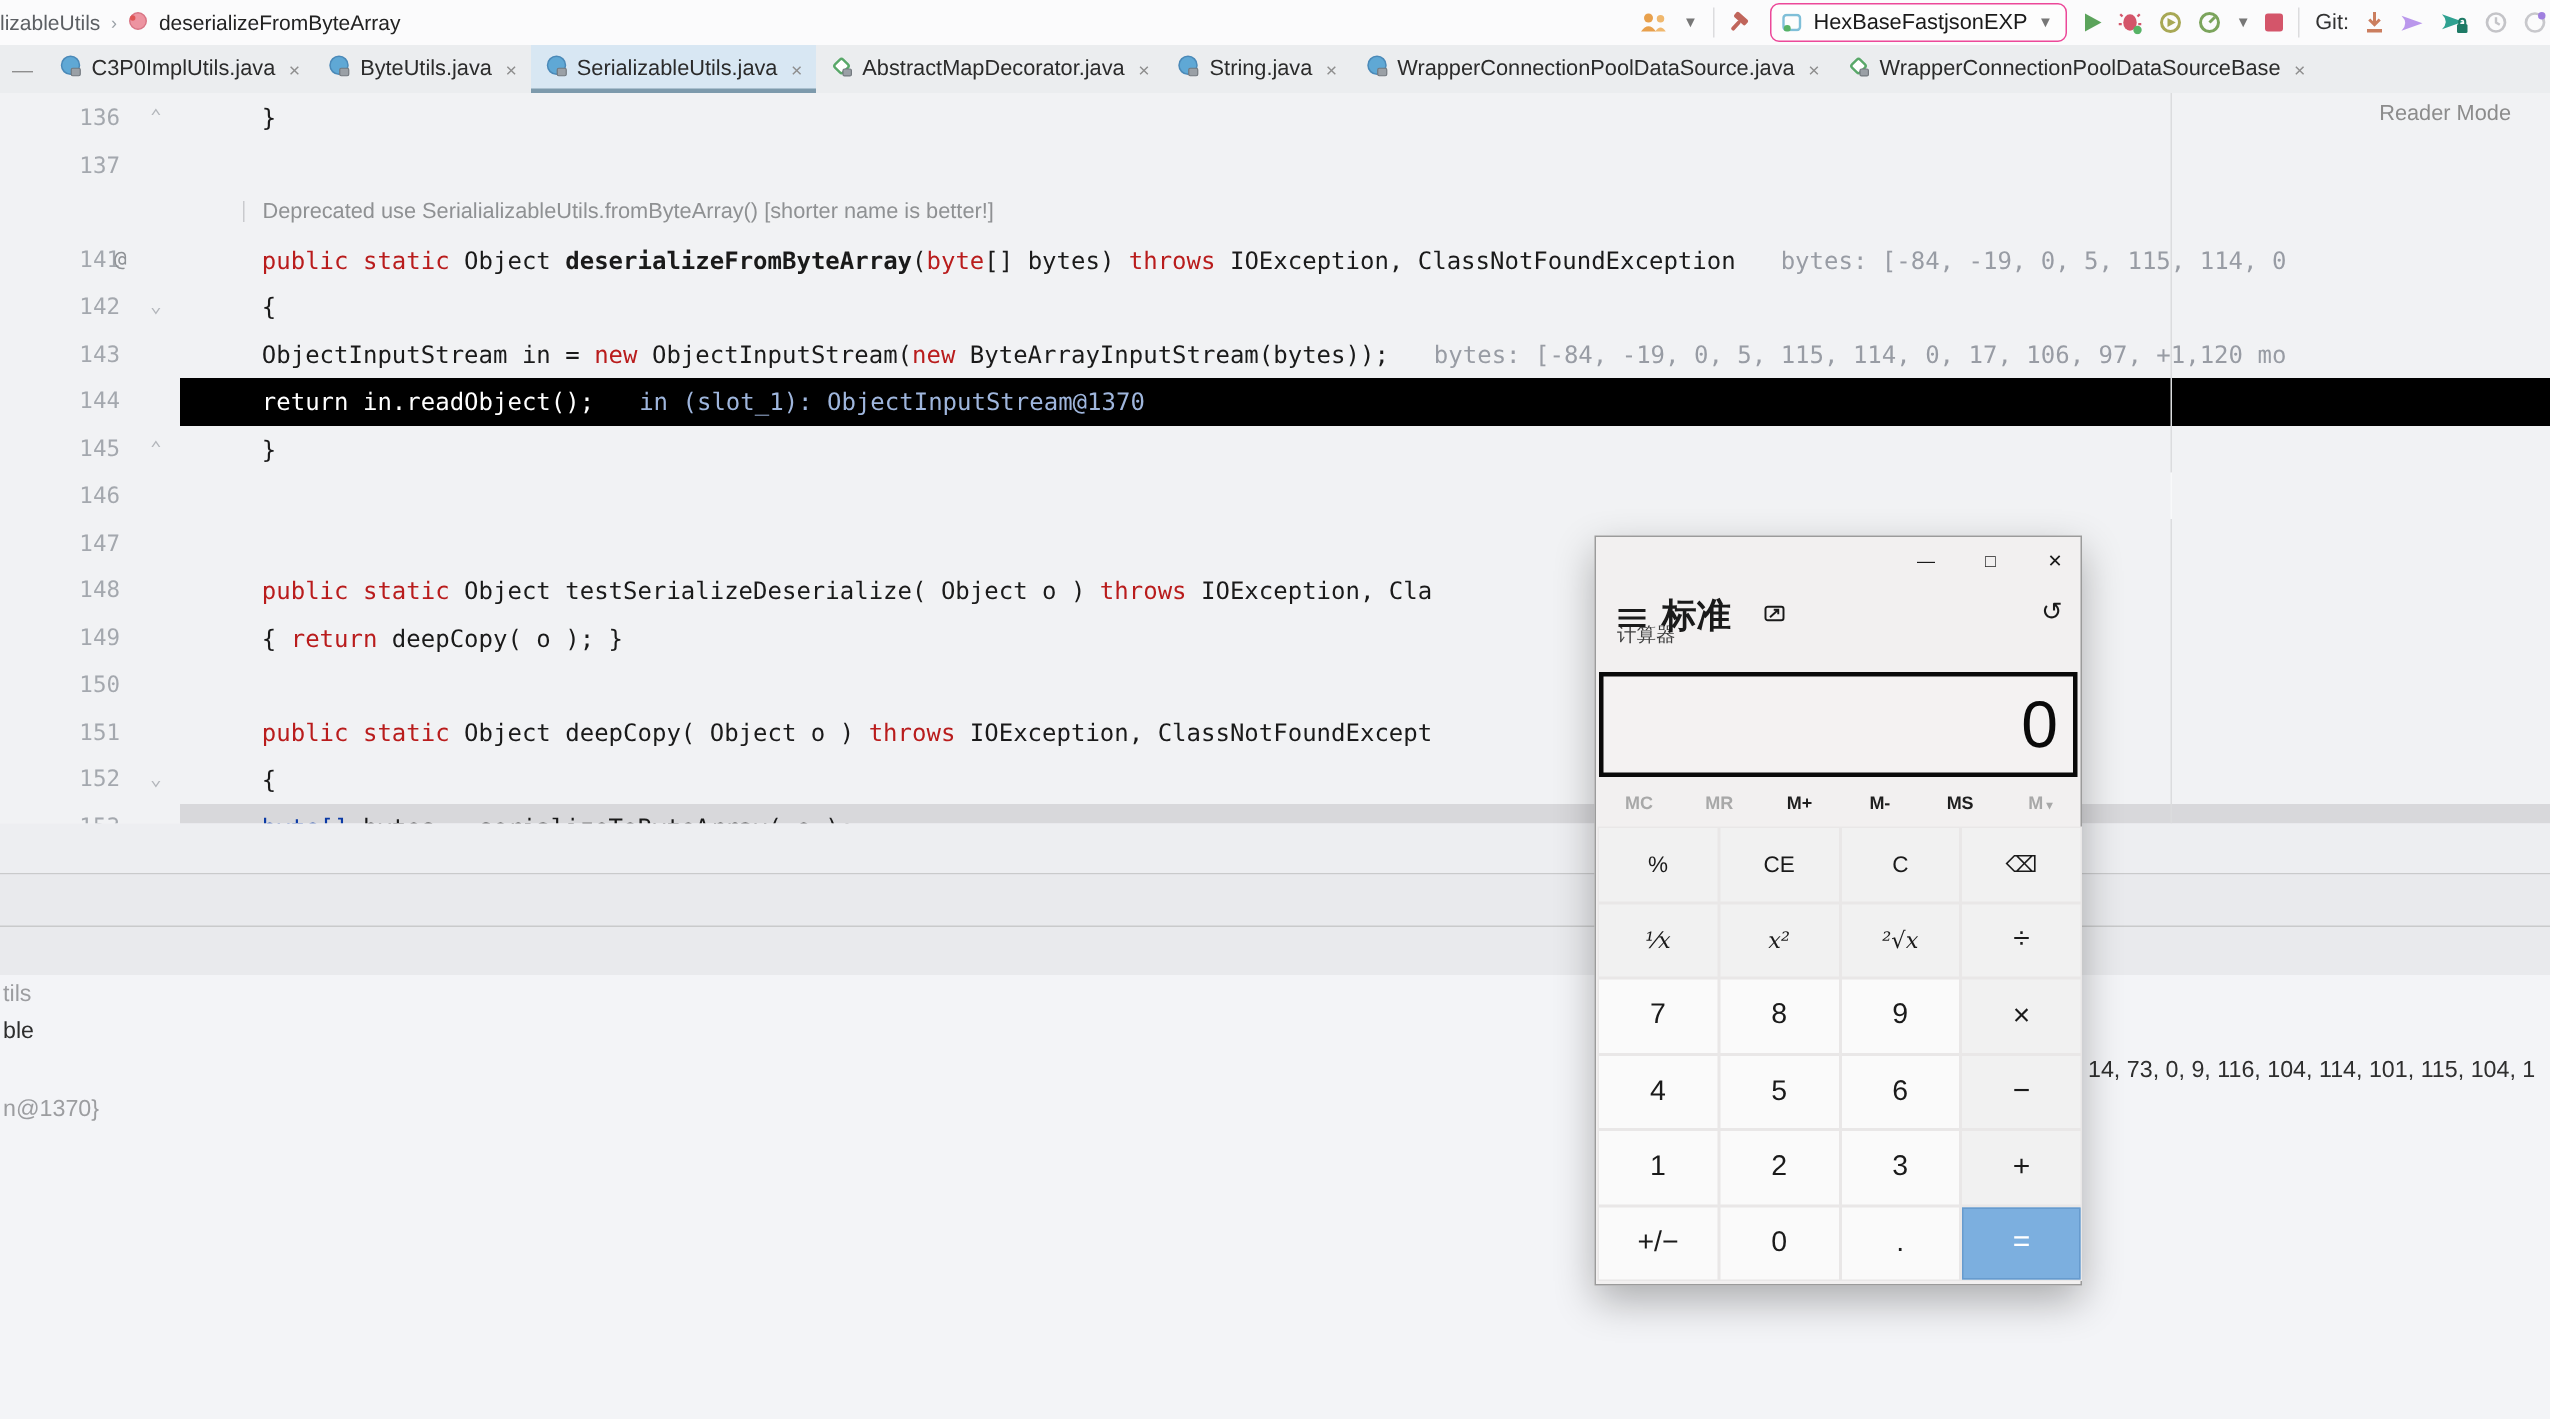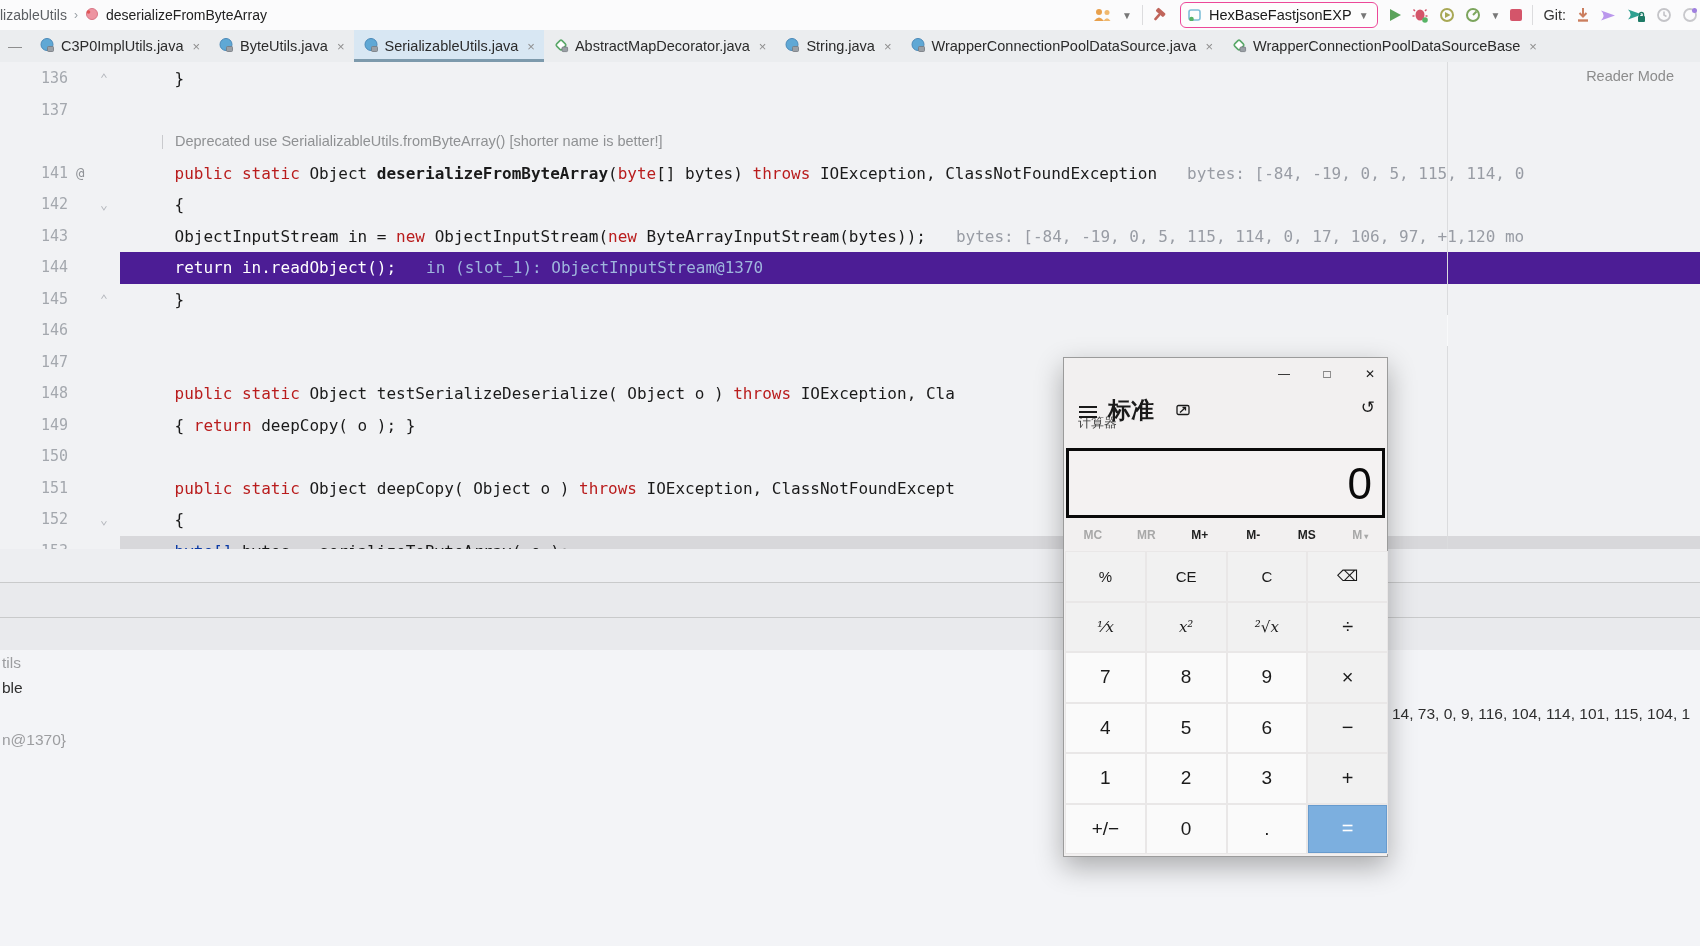--- a/index.html
+++ b/index.html
@@ -26,31 +26,31 @@
   .tab{display:flex;align-items:center;gap:6px;padding:0 9px;font-size:14.5px;color:#2b2b2b;position:relative;white-space:nowrap;}
   .tab.active{background:#d8e7f3;}
   .tab.active::after{content:"";position:absolute;left:0;right:0;bottom:0;height:3px;background:#7d9aac;}
   .tab .tclose{color:#8e8e8e;font-size:13px;margin-left:3px;}
   .tab svg{flex:0 0 auto;}
   
   #editor{position:absolute;left:0;top:62px;width:1700px;height:487px;background:#f1f2f4;overflow:hidden;}
   #lines{position:absolute;left:0;top:1px;width:1700px;}
   .row{display:flex;height:31.5px;line-height:31.5px;font-family:"DejaVu Sans Mono",monospace;font-size:16px;}
   .gut{position:relative;width:120px;flex:0 0 120px;color:#a4a8ae;}
-  .gut .num{position:absolute;left:4px;width:64px;text-align:right;font-size:15px;}
+  .gut .num{position:absolute;left:16px;width:64px;text-align:right;font-size:15px;}
   .gut .at{position:absolute;left:76px;color:#8f9296;font-size:14px;}
   .gut .fold{position:absolute;left:100px;color:#b3b6bb;font-size:13px;}
   .code{flex:1;padding-left:16px;white-space:pre;}
   .tok.k{color:#b91c1c;}
   .tok.p{color:#1a1a1a;}
   .tok.m{color:#1a1a1a;font-weight:bold;}
   .tok.u{color:#0b3aa5;text-decoration:underline;}
   .row.cmt .code{font-family:"Liberation Sans",sans-serif;font-size:14.5px;color:#8f9193;padding-left:42px;}
   .row.cmt .bar{display:inline-block;width:1px;height:14px;background:#c9cacd;margin-right:12px;vertical-align:middle;}
-  .row.exec .code{background:#4c1d95;}
+  .row.exec .code{background:#000000;}
   .row.exec .tok{color:#fff;}
   .row.sel .code{background:#d8d8db;}
   .hint{margin-left:30px;color:#989ca4;margin-top:40px;}
   .row.exec .hint{color:#9fb6dd;}
   .mguide{position:absolute;width:1px;z-index:3;}
   #readermode{position:absolute;right:26px;top:6px;font-size:14.5px;color:#8c8c8c;font-family:"Liberation Sans",sans-serif;}
   
   .band{position:absolute;left:0;width:1700px;}
   #bandA{top:549px;height:33px;background:#edeef1;border-bottom:1px solid #c9cacb;}
   #bandB{top:583px;height:34px;background:#e9eaed;border-bottom:1px solid #c9cacb;}

